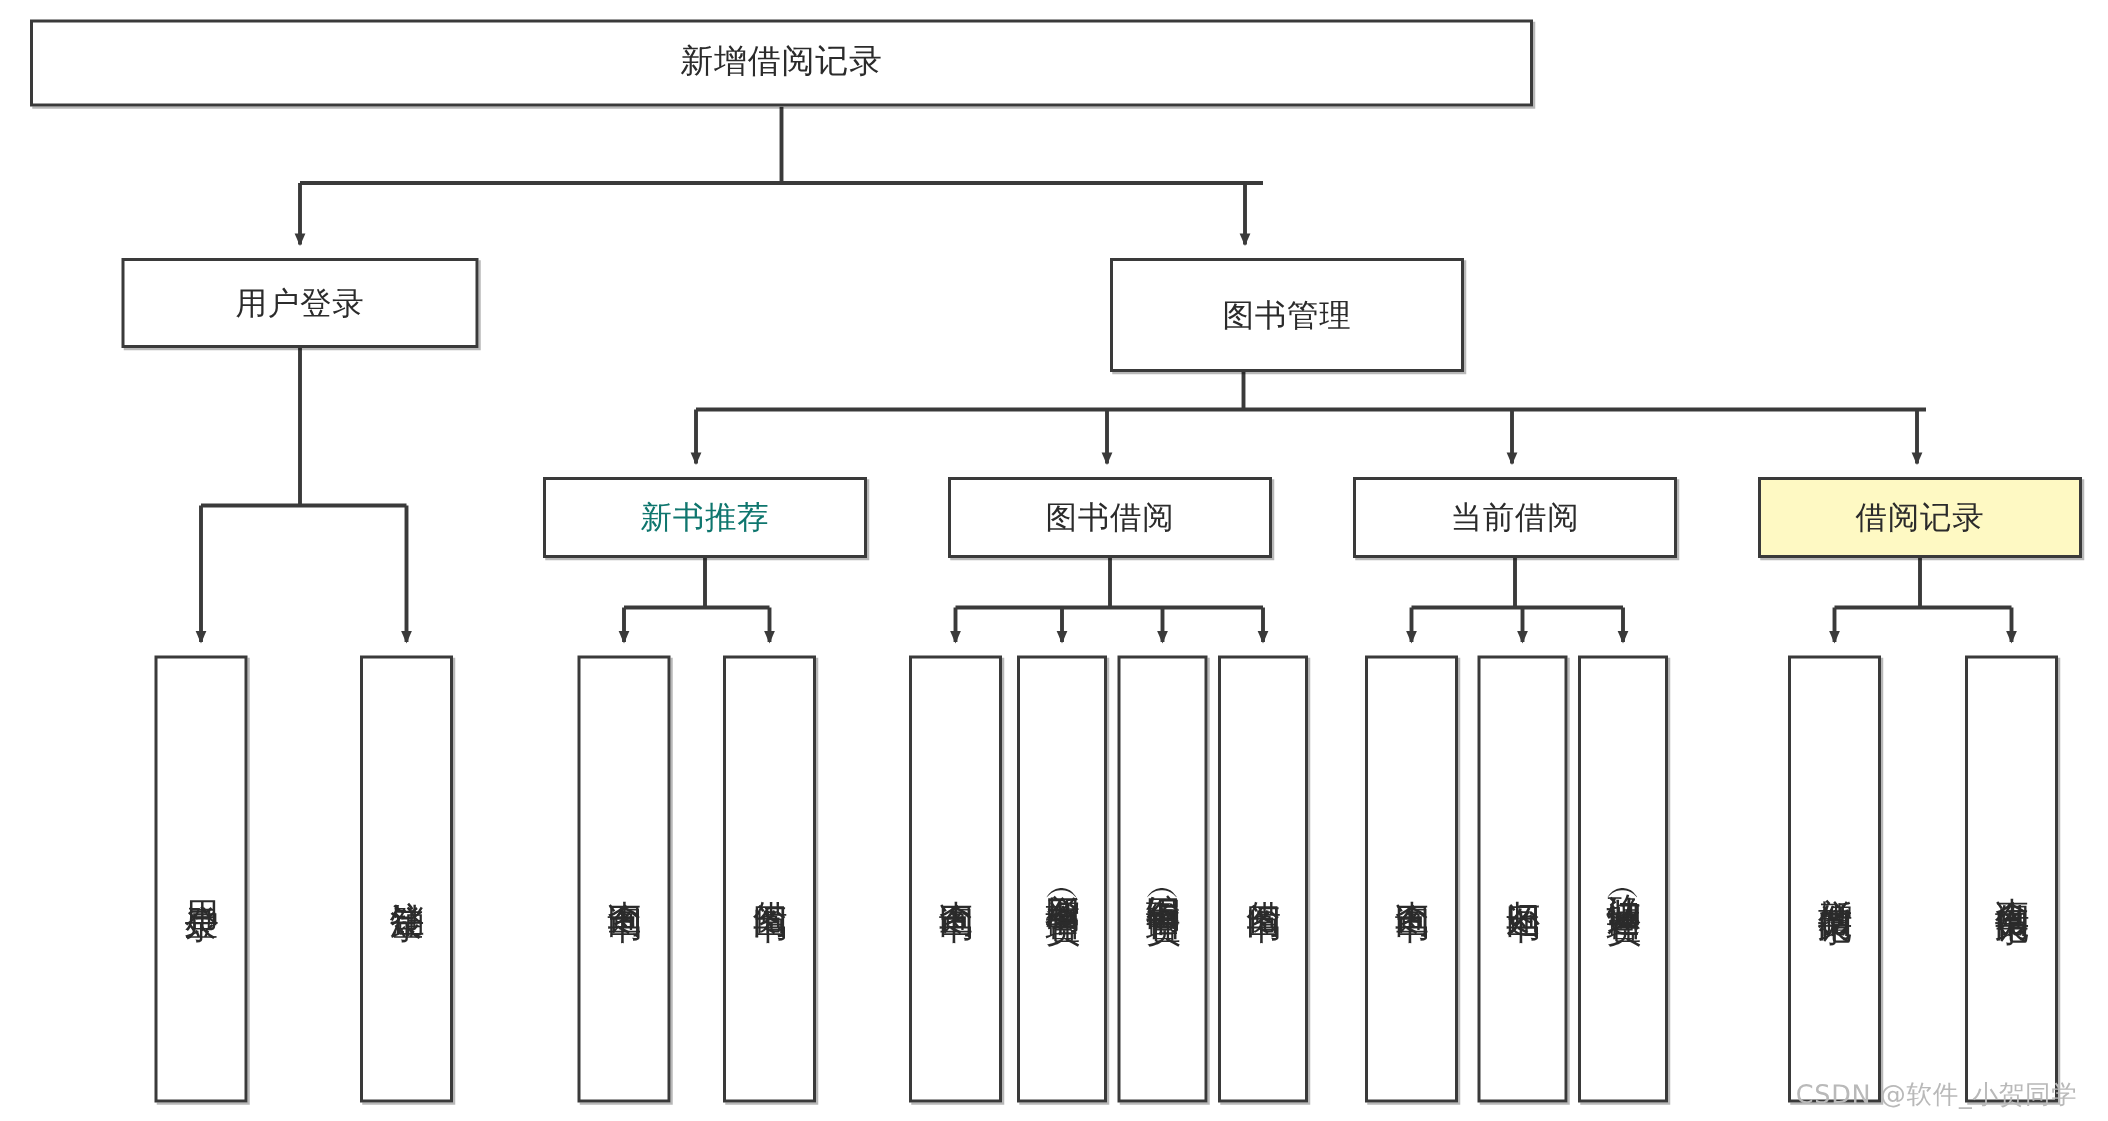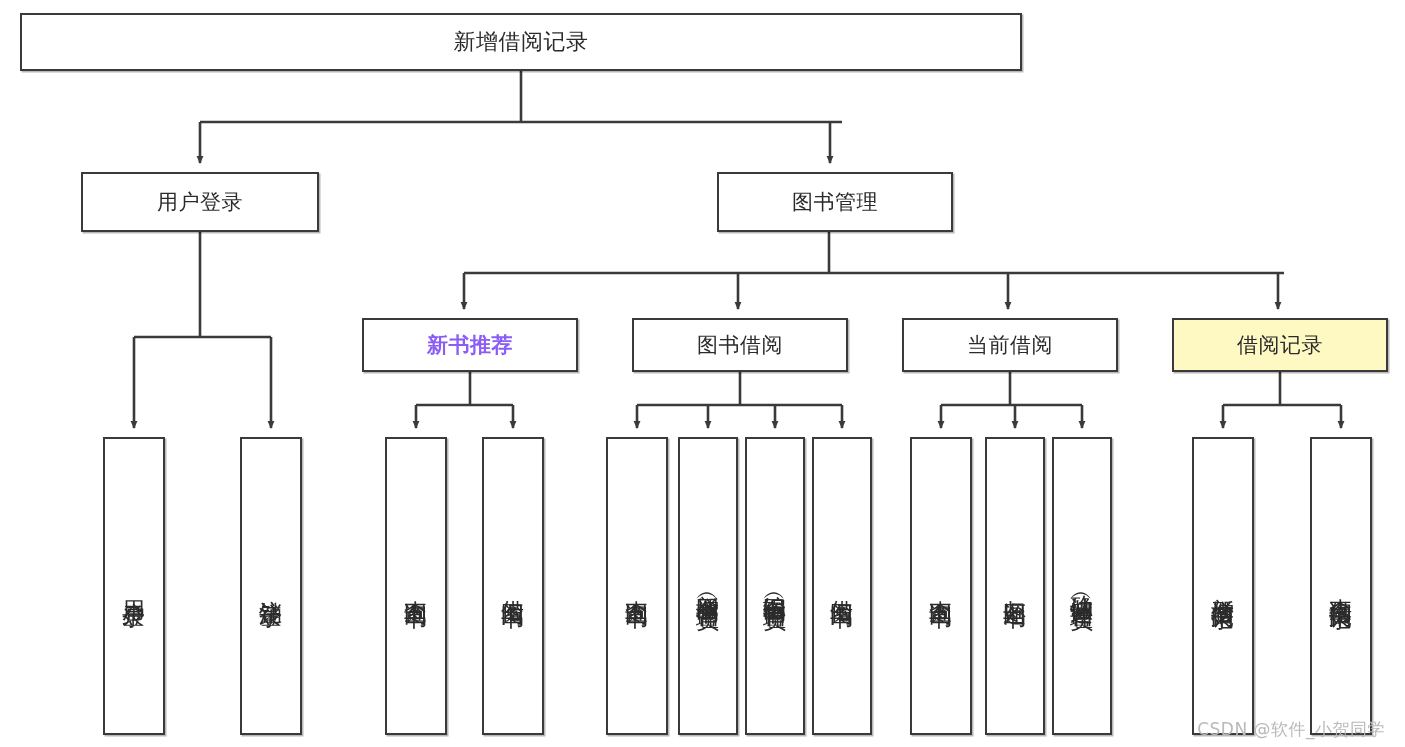--- a/index.html
+++ b/index.html
@@ -132,26 +132,26 @@
     </g>
   </svg>
 
   <div class="node root horiz" style="left: 20px; top: 13px; width: 1002px; height: 58px; border-color: rgb(58, 58, 58); background: rgb(255, 255, 255);">
     <span class="node-label" style="color: rgb(43, 43, 43);">新增借阅记录</span>
   </div>
 
   <div class="node horiz" style="left: 81px; top: 172px; width: 238px; height: 60px; border-color: rgb(58, 58, 58); background: rgb(255, 255, 255);">
     <span class="node-label" style="color: rgb(43, 43, 43);">用户登录</span>
   </div>
-  <div class="node horiz" style="left: 717px; top: 172px; width: 236px; height: 60px; border-color: rgb(58, 58, 58); background: rgb(255, 255, 255);">
+  <div class="node horiz" style="left: 740px; top: 172px; width: 236px; height: 76px; border-color: rgb(58, 58, 58); background: rgb(255, 255, 255);">
     <span class="node-label" style="color: rgb(43, 43, 43);">图书管理</span>
   </div>
 
   <div class="node horiz" style="left: 362px; top: 318px; width: 216px; height: 54px; border-color: rgb(58, 58, 58); background: rgb(255, 255, 255);">
-    <span class="node-label" style="color: #8b5cf6; font-weight: bold;">新书推荐</span>
+    <span class="node-label" style="color: #0f766e;">新书推荐</span>
   </div>
   <div class="node horiz" style="left: 902px; top: 318px; width: 216px; height: 54px; border-color: rgb(58, 58, 58); background: rgb(255, 255, 255);">
     <span class="node-label" style="color: rgb(43, 43, 43);">当前借阅</span>
   </div>
   <div class="node horiz" style="left: 632px; top: 318px; width: 216px; height: 54px; border-color: rgb(58, 58, 58); background: rgb(255, 255, 255);">
     <span class="node-label" style="color: rgb(43, 43, 43);">图书借阅</span>
   </div>
   <div class="node horiz" style="left: 1172px; top: 318px; width: 216px; height: 54px; border-color: rgb(58, 58, 58); background: #fef9c3;">
     <span class="node-label" style="color: rgb(43, 43, 43);">借阅记录</span>
   </div>

